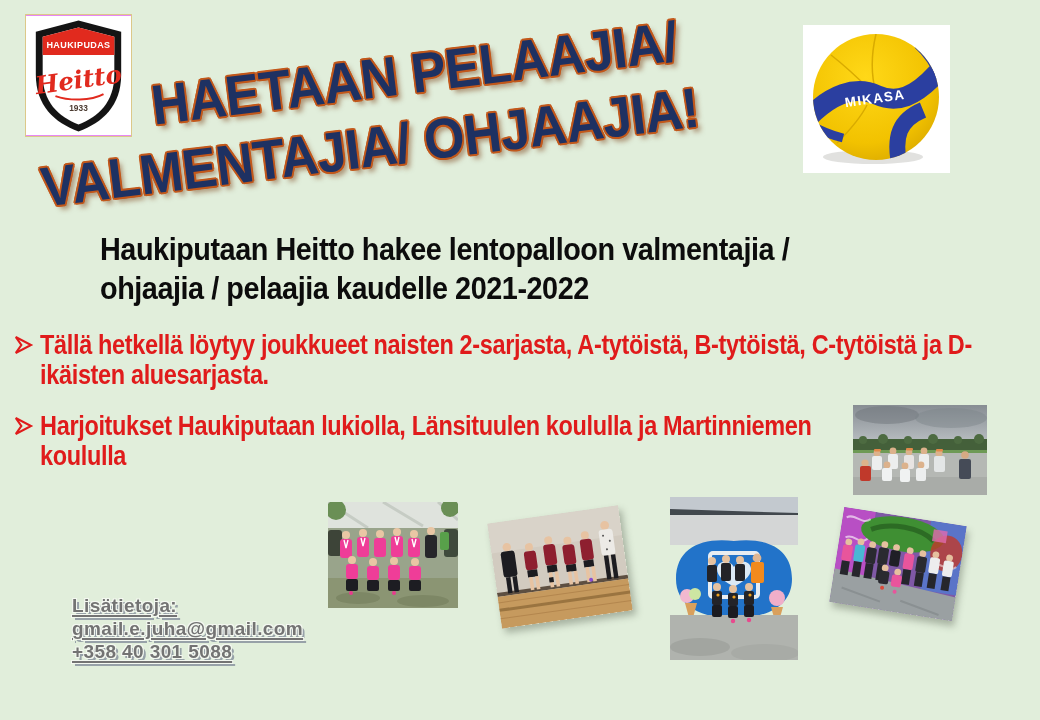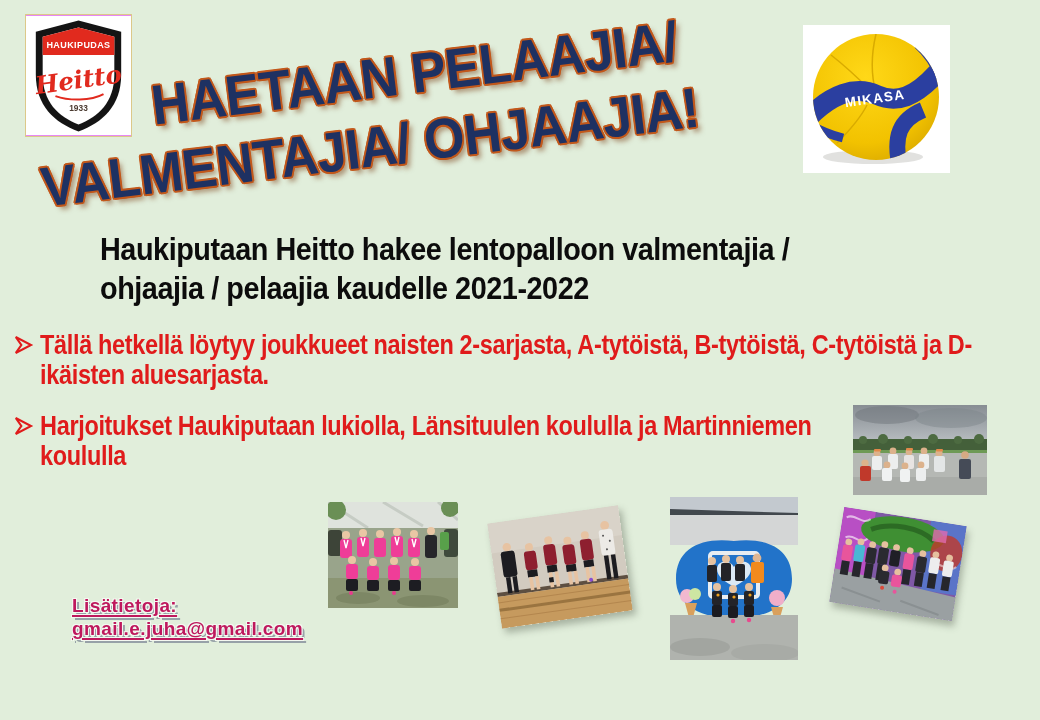--- a/index.html
+++ b/index.html
@@ -58,21 +58,21 @@
     transform:rotate(-8deg);box-shadow:3px 5px 7px rgba(60,70,55,.35);}
   .photo-kiosk{left:670px;top:497px;width:128px;height:163px;}
   .photo-graffiti{left:836px;top:516px;width:124px;height:96px;
     transform:rotate(9deg);box-shadow:3px 5px 7px rgba(60,70,55,.35);}
 
   
   .contact{position:absolute;left:72px;top:596px;}
   .contact-line{display:block;margin-bottom:3px;}
   .contact-line span{
     font-weight:bold;font-size:19px;letter-spacing:.4px;line-height:20px;
-    color:#be185d;text-decoration:underline;text-underline-offset:3px;
+    color:#737373;text-decoration:underline;text-underline-offset:3px;
     text-decoration-thickness:1.5px;
     text-shadow:-1px -1px 0 #f4f8f1,1px -1px 0 #f4f8f1,
                 -1px 1px 0 #f4f8f1,1px 1px 0 #f4f8f1,
                  3px 3px 0 #97a1a8;
   }
 </style>
 </head>
 <body>
 
 <div class="slide">
@@ -382,15 +382,18 @@
     </svg>
   </div>
 
   <div class="contact">
     <div class="contact-line">
       <span>Lisätietoja:</span>
     </div>
     <div class="contact-line">
       <span>gmail.e.juha@gmail.com</span>
     </div>
+    <div class="contact-line">
+      <span>+358 40 301 5088</span>
+    </div>
   </div>
 
 </div>
 
 </body></html>

